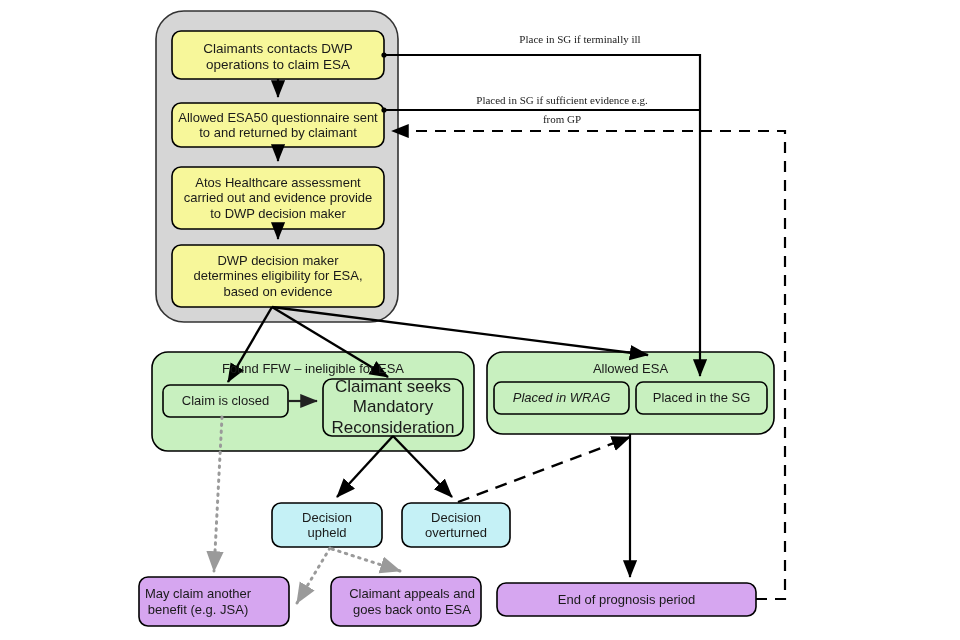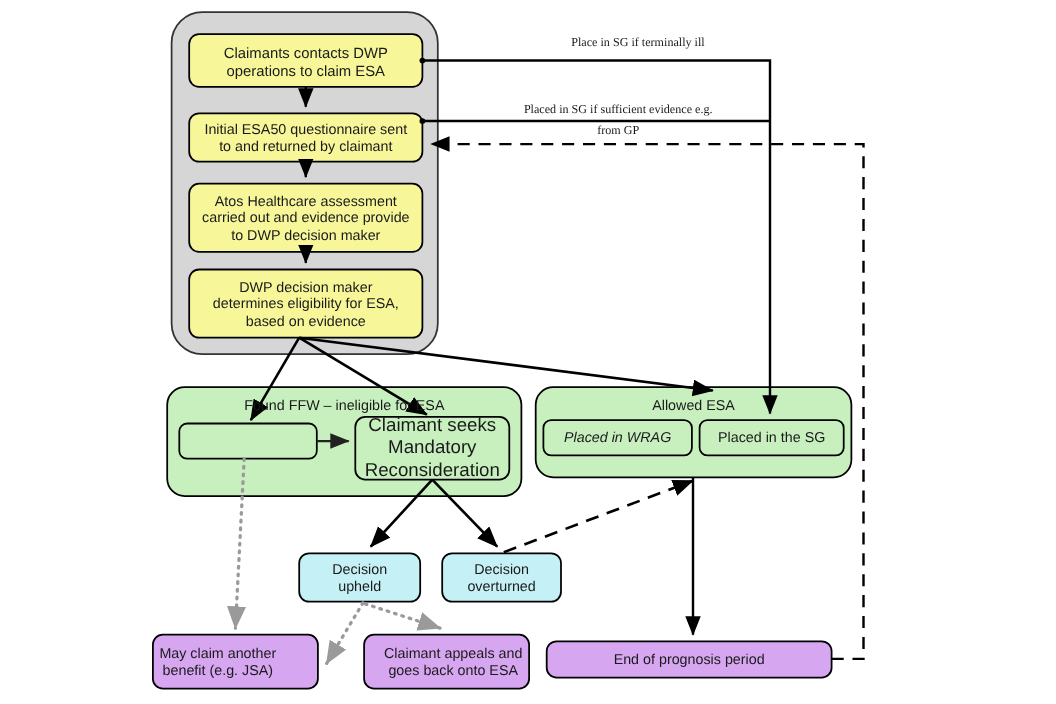--- a/index.html
+++ b/index.html
@@ -96,31 +96,32 @@
     <path d="M386,110 m0,0" fill="none"></path>
   </svg>
 
   <div class="nodeLabel" style="left:152px;top:360px;width:322px;height:18px;font-size:13px;">Found FFW – ineligible for ESA</div>
 
   <div class="nodeLabel" style="left:487px;top:360px;width:287px;height:18px;font-size:13px;">Allowed ESA</div>
 
   <div class="nodeLabel" style="left:172px;top:33px;width:212px;height:48px;font-size:13.5px;white-space:pre-line;">Claimants contacts DWP
 operations to claim ESA</div>
 
-  <div class="nodeLabel" style="left:172px;top:103px;width:212px;height:44px;font-size:13px;white-space:pre-line;">Initial ESA50 questionnaire sent
+  <div class="nodeLabel" style="left:172px;top:103px;width:212px;height:44px;font-size:13px;white-space:pre-line;">Allowed ESA50 questionnaire sent
 to and returned by claimant</div>
 
   <div class="nodeLabel" style="left:172px;top:167px;width:212px;height:62px;font-size:13px;white-space:pre-line;">Atos Healthcare assessment
 carried out and evidence provide
 to DWP decision maker</div>
 
   <div class="nodeLabel" style="left:172px;top:245px;width:212px;height:62px;font-size:13px;white-space:pre-line;">DWP decision maker
 determines eligibility for ESA,
 based on evidence</div>
 
+  <div class="nodeLabel" style="left:163px;top:385px;width:125px;height:32px;font-size:13px;white-space:pre-line;">Claim is closed</div>
 
   <div class="nodeLabel" style="left:323px;top:379px;width:140px;height:57px;font-size:17px;white-space:pre-line;">Claimant seeks
 Mandatory
 Reconsideration</div>
 
   <div class="nodeLabel" style="left:494px;top:382px;width:135px;height:32px;font-size:13px;white-space:pre-line;font-style:italic;">Placed in WRAG</div>
 
   <div class="nodeLabel" style="left:636px;top:382px;width:131px;height:32px;font-size:13px;white-space:pre-line;">Placed in the SG</div>
 
   <div class="nodeLabel" style="left:272px;top:503px;width:110px;height:44px;font-size:13px;white-space:pre-line;">Decision

